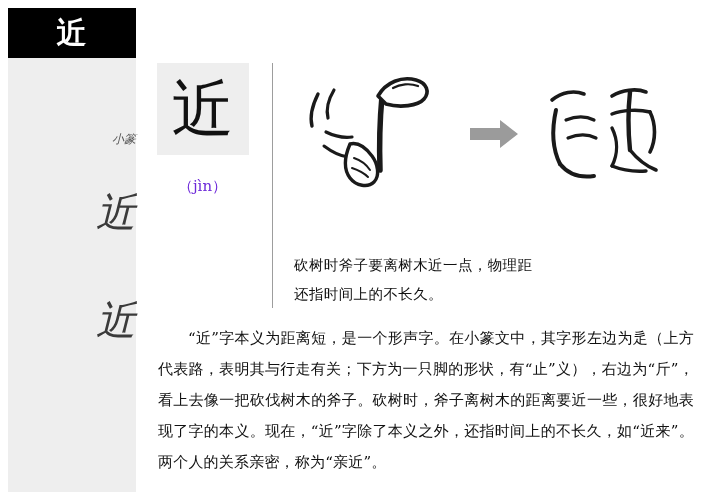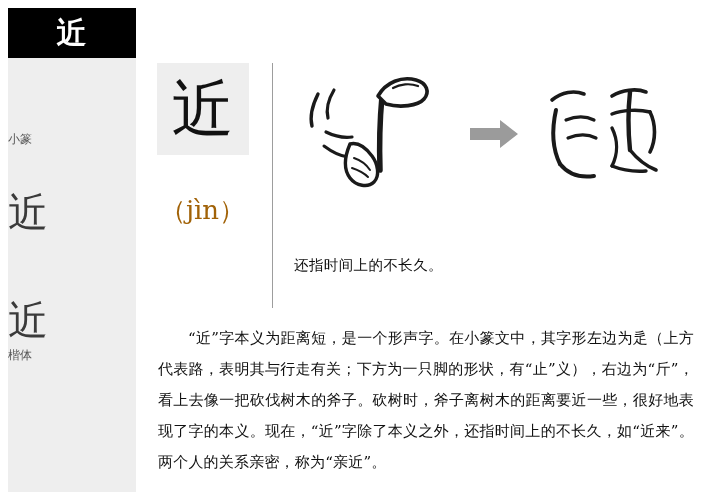--- a/index.html
+++ b/index.html
@@ -47,21 +47,22 @@
   .sidebar-header .glyph {
     font-size: 30px;
     font-weight: bold;
     letter-spacing: 1px;
     font-family: "DejaVu Serif", serif;
   }
   .script-block {
     position: absolute;
     left: 0;
     width: 128px;
-    text-align: left;
+    text-align: right;
+    font-style: italic;
   }
   .script-block .big {
     font-size: 40px;
     line-height: 52px;
     color: #3a3a3a;
     font-family: "DejaVu Serif", serif;
   }
   .script-block .big.seal {
     font-size: 36px;
     letter-spacing: 0;
@@ -102,23 +103,23 @@
     align-items: center;
     justify-content: center;
   }
   .hero-card .glyph {
     font-size: 62px;
     line-height: 62px;
     color: #111111;
     font-family: "DejaVu Serif", serif;
   }
   .hero-pinyin {
-    margin-top: 38px;
-    font-size: 26px;
-    color: #a16207;
+    margin-top: 22px;
+    font-size: 15px;
+    color: #6d28d9;
     font-family: "DejaVu Serif", serif;
   }
 
   
   .vdivider {
     position: absolute;
     left: 128px;
     top: 55px;
     width: 1px;
     height: 245px;
@@ -178,21 +179,20 @@
       <div class="big seal">𧗸</div>
       <div class="cap">小篆</div>
     </div>
 
     <div class="script-block" id="sb2">
       <div class="big">近</div>
     </div>
 
     <div class="script-block" id="sb3">
       <div class="big">近</div>
-      <div class="cap">楷体</div>
     </div>
 
   </div>
 
   <div class="main">
 
     <div class="hero">
       <div class="hero-card">
         <span class="glyph">近</span>
       </div>
@@ -238,19 +238,20 @@
           <path d="M318 48 C328 44 344 43 356 46" stroke-width="3.4"></path>
           <path d="M356 46 C362 58 362 74 356 86" stroke-width="3.6"></path>
           <path d="M336 84 C344 94 352 100 362 104" stroke-width="3.6"></path>
           <path d="M318 62 C324 74 324 88 318 100" stroke-width="3.4"></path>
           <path d="M318 100 C328 104 340 106 352 105" stroke-width="3.4"></path>
         </g>
       </svg>
     </div>
 
     <div class="caption">
+      <div>砍树时斧子要离树木近一点，物理距</div>
       <div>还指时间上的不长久。</div>
     </div>
 
     <div class="body-text">“近”字本义为距离短，是一个形声字。在小篆文中，其字形左边为辵（上方代表路，表明其与行走有关；下方为一只脚的形状，有“止”义），右边为“斤”，看上去像一把砍伐树木的斧子。砍树时，斧子离树木的距离要近一些，很好地表现了字的本义。现在，“近”字除了本义之外，还指时间上的不长久，如“近来”。两个人的关系亲密，称为“亲近”。</div>
 
   </div>
 </div>
 
 </body></html>

